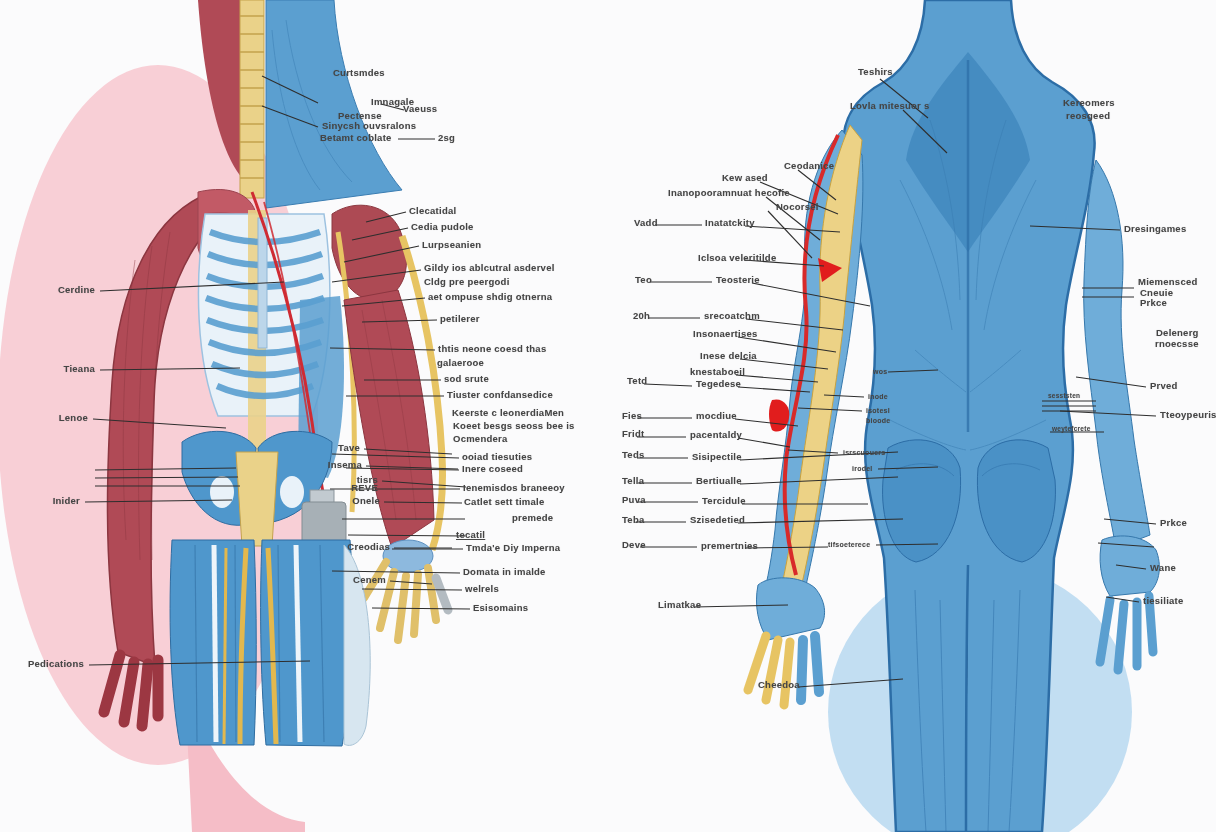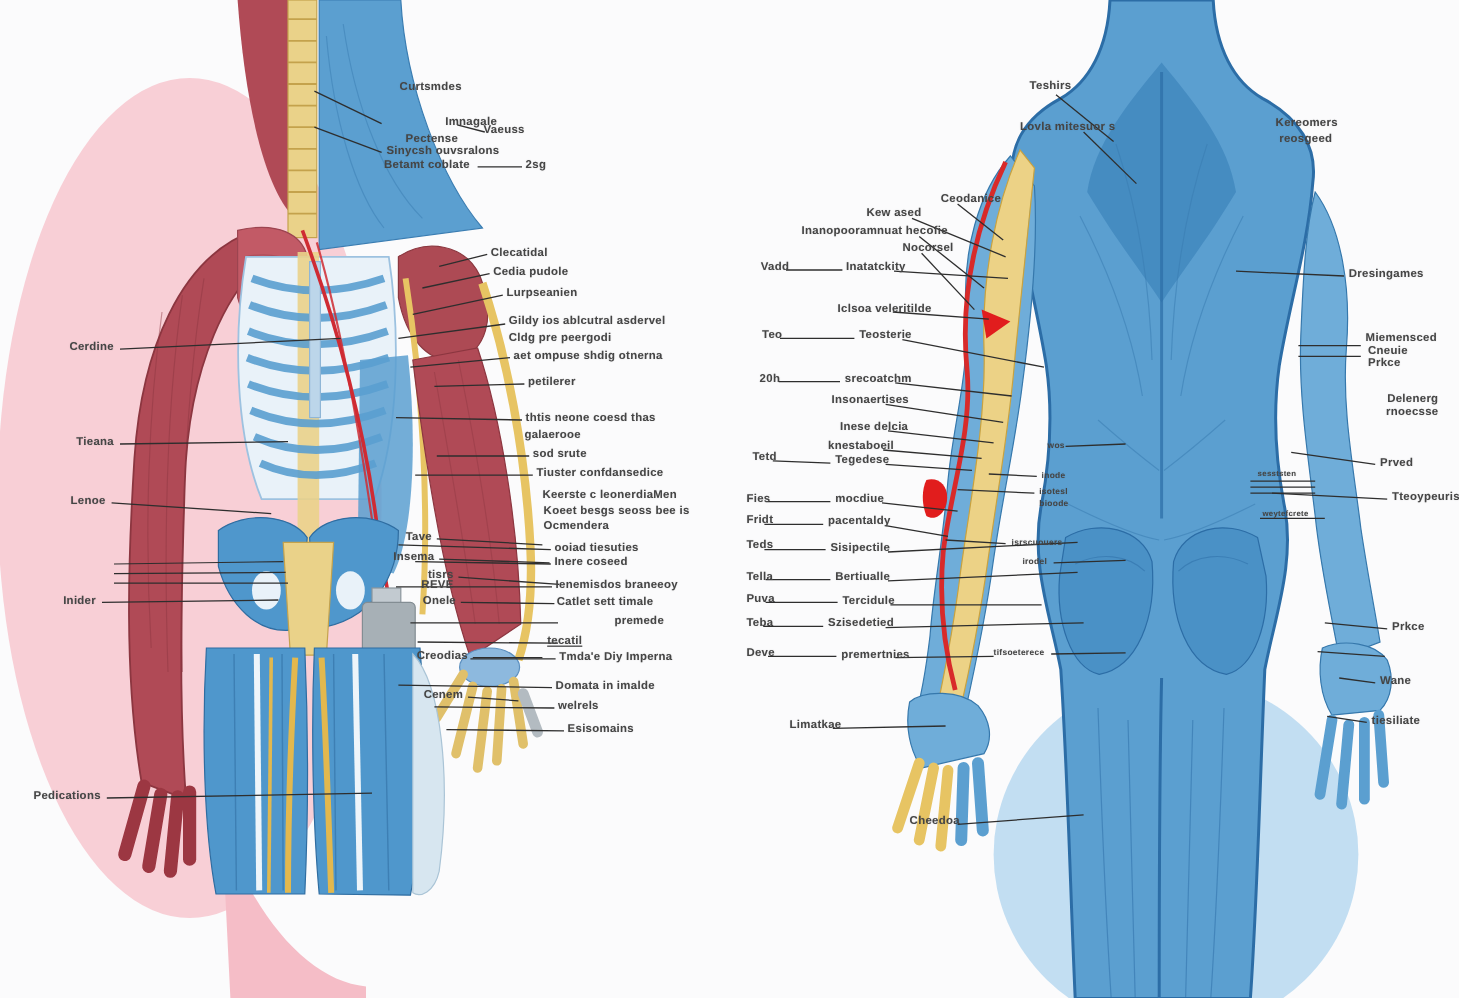--- a/index.html
+++ b/index.html
@@ -323,21 +323,21 @@
       <div class="callout" style="left: 390px; top: 542px; transform: translateX(-100%);">Creodias</div>
       <div class="callout" style="left: 386px; top: 575px; transform: translateX(-100%);">Cenem</div>
       <div class="callout" style="left: 84px; top: 659px; transform: translateX(-100%);">Pedications</div>
       <div class="callout" style="left: 858px; top: 67px;">Teshirs</div>
       <div class="callout" style="left: 850px; top: 101px;">Lovla mitesuor s</div>
       <div class="callout" style="left: 1063px; top: 98px;">Kereomers</div>
       <div class="callout" style="left: 1066px; top: 111px;">reosgeed</div>
       <div class="callout" style="left: 784px; top: 161px;">Ceodanice</div>
       <div class="callout" style="left: 722px; top: 173px;">Kew ased</div>
       <div class="callout" style="left: 668px; top: 188px;">Inanopooramnuat hecofie</div>
-      <div class="callout" style="left: 752px; top: 202px;">Nocorsel</div>
+      <div class="callout" style="left: 776px; top: 202px;">Nocorsel</div>
       <div class="callout" style="left: 634px; top: 218px;">Vadd</div>
       <div class="callout" style="left: 705px; top: 218px;">Inatatckity</div>
       <div class="callout" style="left: 698px; top: 253px;">Iclsoa veleritilde</div>
       <div class="callout" style="left: 635px; top: 275px;">Teo</div>
       <div class="callout" style="left: 716px; top: 275px;">Teosterie</div>
       <div class="callout" style="left: 633px; top: 311px;">20h</div>
       <div class="callout" style="left: 704px; top: 311px;">srecoatchm</div>
       <div class="callout" style="left: 693px; top: 329px;">Insonaertises</div>
       <div class="callout" style="left: 700px; top: 351px;">Inese delcia</div>
       <div class="callout" style="left: 690px; top: 367px;">knestaboeil</div>

